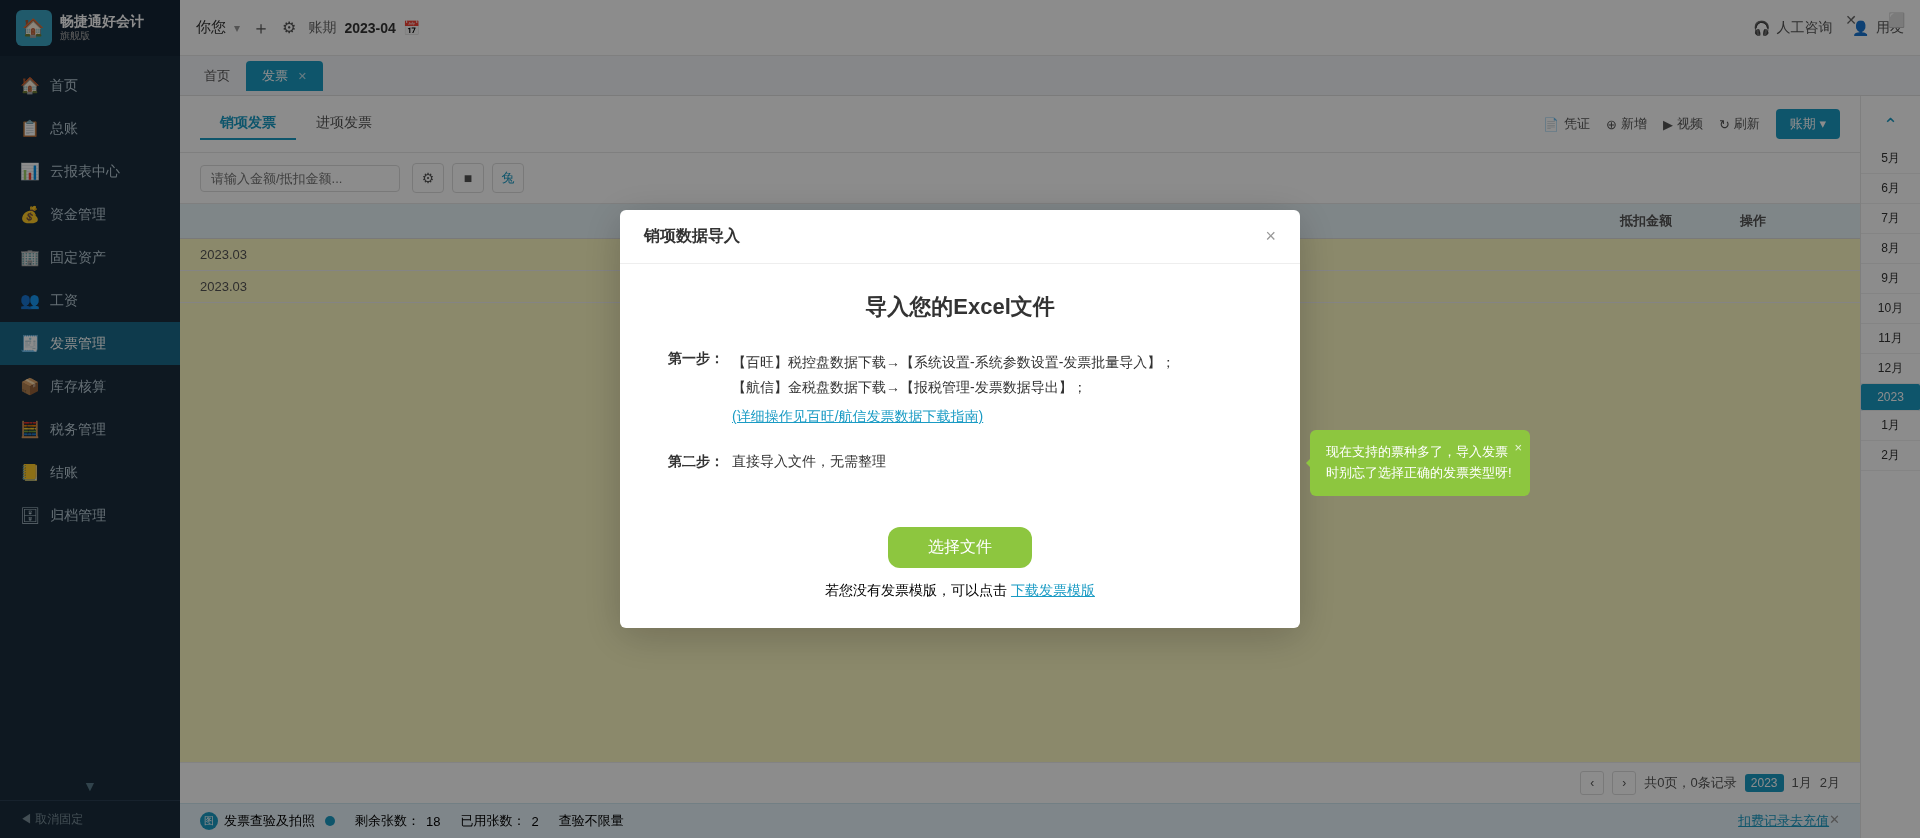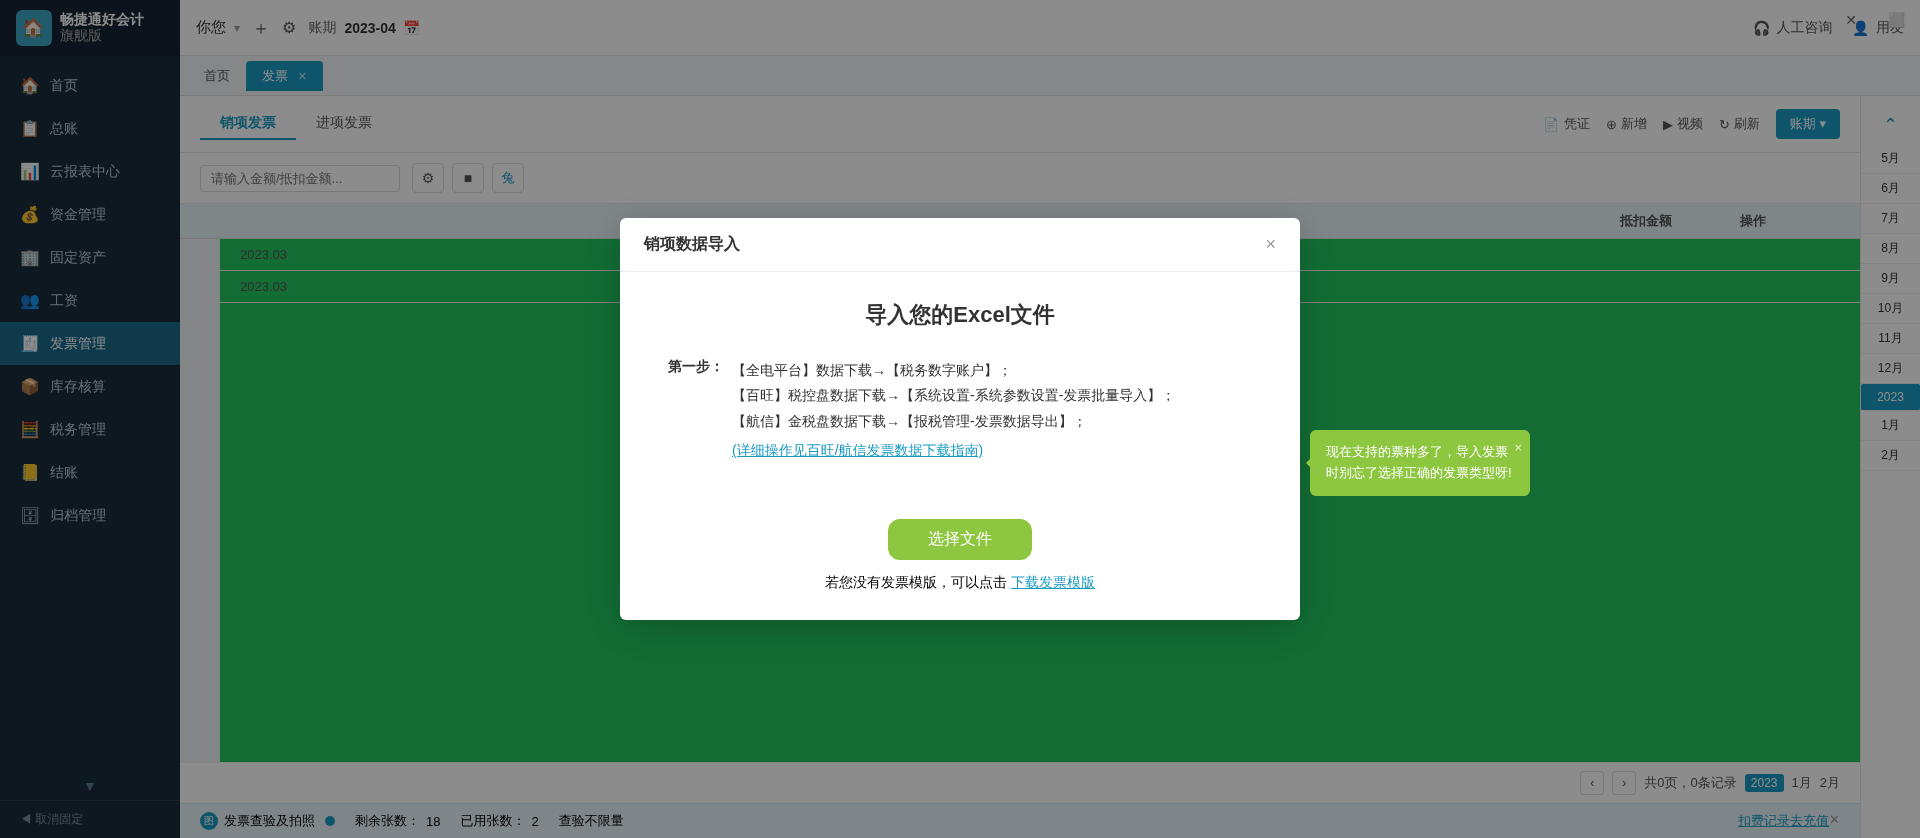--- a/index.html
+++ b/index.html
@@ -6,21 +6,21 @@
     body { font-family: 'Microsoft YaHei', Arial, sans-serif; font-size: 14px; background: #f0f2f5; overflow: hidden; width: 1920px; height: 838px; }
 
     
     .app-container { display: flex; width: 1920px; height: 838px; }
 
     
     .sidebar { width: 180px; min-width: 180px; background: #1a2d3d; display: flex; flex-direction: column; height: 100%; }
     .sidebar-logo { display: flex; align-items: center; padding: 12px 16px; background: #152535; height: 56px; }
     .sidebar-logo-icon { width: 36px; height: 36px; background: #3ba4c4; border-radius: 6px; display: flex; align-items: center; justify-content: center; color: white; font-size: 18px; margin-right: 8px; }
     .sidebar-logo-text { color: white; font-size: 14px; font-weight: bold; line-height: 1.2; }
-    .sidebar-logo-tag { font-size: 14px; color: #aaa; }
+    .sidebar-logo-tag { font-size: 10px; color: #aaa; }
     .sidebar-nav { flex: 1; overflow-y: auto; padding-top: 8px; }
     .sidebar-nav::-webkit-scrollbar { width: 4px; }
     .sidebar-nav::-webkit-scrollbar-thumb { background: #2d4a5e; }
     .nav-item { display: flex; align-items: center; padding: 12px 20px; color: #b8c9d4; cursor: pointer; font-size: 14px; }
     .nav-item.active { background: #1a6b8a; color: white; }
     .nav-item-icon { margin-right: 10px; font-size: 16px; }
     .sidebar-bottom { padding: 10px 20px; color: #7a8e99; font-size: 12px; cursor: pointer; border-top: 1px solid #2a3f52; }
     .sidebar-scroll-btn { display: flex; justify-content: center; padding: 6px; color: #5a7a8a; cursor: pointer; }
 
     
@@ -115,21 +115,21 @@
     
     .tooltip-balloon { position: absolute; right: 50px; top: 390px; background: #8dc63f; color: white; padding: 12px 16px; border-radius: 6px; font-size: 13px; line-height: 1.6; width: 220px; z-index: 200; }
     .tooltip-balloon::before { content: ''; position: absolute; left: -10px; top: 50%; transform: translateY(-50%); border: 6px solid transparent; border-right-color: #8dc63f; }
     .tooltip-close { position: absolute; top: 8px; right: 8px; cursor: pointer; font-size: 13px; color: rgba(255,255,255,0.8); }
 
     
     .window-controls { position: absolute; top: 0; right: 0; display: flex; gap: 0; }
     .win-btn { width: 46px; height: 40px; display: flex; align-items: center; justify-content: center; cursor: pointer; color: #666; font-size: 14px; }
 
     
-    .data-rows { flex: 1; background: #22c55e; margin-left: 40px; }
+    .data-rows { flex: 1; background: #fef9c3; }
     .data-row { display: flex; padding: 8px 20px; border-bottom: 1px solid #f0f0f0; font-size: 13px; color: #555; align-items: center; }
     .data-row .date-cell { min-width: 80px; }
   </style>
 </head>
 <body>
 
 <div class="app-container">
 
   <div class="sidebar">
     <div class="sidebar-logo">
@@ -348,30 +348,35 @@
       <span class="modal-title">销项数据导入</span>
       <button class="modal-close">×</button>
     </div>
     <div class="modal-body">
       <div class="modal-main-title">导入您的Excel文件</div>
 
       <div class="step-block">
         <div style="display:flex; gap:8px; align-items:flex-start;">
           <span style="font-size:14px;color:#333;font-weight:bold;white-space:nowrap;">第一步：</span>
           <div class="step-content">
-            <div>【全电平台】数据下载→【税务数字账户】；</div>
             <div>【百旺】税控盘数据下载→【系统设置-系统参数设置-发票批量导入】；</div>
             <div>【航信】金税盘数据下载→【报税管理-发票数据导出】；</div>
             <div style="margin-top:4px;">
               <a class="step-link">(详细操作见百旺/航信发票数据下载指南)</a>
             </div>
           </div>
         </div>
       </div>
 
+      <div class="step-block">
+        <div style="display:flex; gap:8px; align-items:center;">
+          <span style="font-size:14px;color:#333;font-weight:bold;white-space:nowrap;">第二步：</span>
+          <span class="step2-text">直接导入文件，无需整理</span>
+        </div>
+      </div>
 
 
     </div>
 
     <div class="modal-footer">
       <button class="btn-select-file">选择文件</button>
       <div>
         <span>若您没有发票模版，可以点击</span>
         <a class="modal-footer-link">下载发票模版</a>
       </div>

